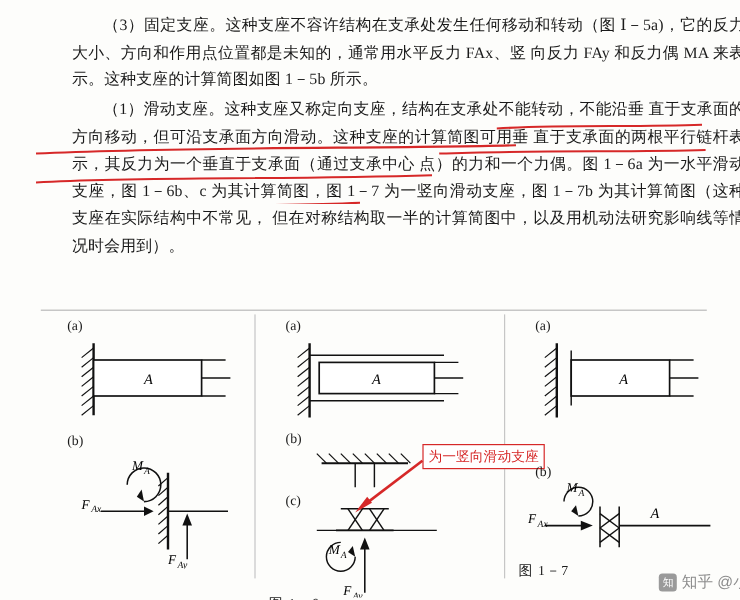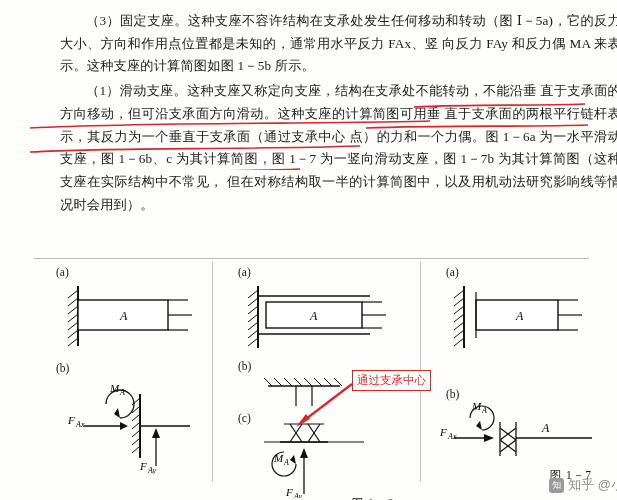--- a/index.html
+++ b/index.html
@@ -50,21 +50,21 @@
     right: 28px;
     top: 0;
     border-top: 1px solid #b9b9b9;
   }
   .col {
     position: absolute;
     top: 0;
   }
   .cap {
     font-size: 11.5px;
-    text-align: right;
+    text-align: left;
     letter-spacing: 1px;
   }
   .sublabel {
     font-size: 11.5px;
     font-family: "Liberation Serif", serif;
   }
   .vline-sep {
     position: absolute;
     top: 4px;
     bottom: 16px;
@@ -254,21 +254,21 @@
         <text x="60" y="55" font-size="8" font-style="italic" font-family="Liberation Serif, serif">A</text>
 
         <line x1="80" y1="84" x2="80" y2="42" stroke="#111" stroke-width="1.3"></line>
         <polygon points="80,38 76,48 84,48" fill="#111"></polygon>
         <text x="62" y="86" font-size="11" font-style="italic" font-family="Liberation Serif, serif">F</text>
         <text x="70" y="89" font-size="8" font-style="italic" font-family="Liberation Serif, serif">Ay</text>
       </svg>
       <div class="cap" style="margin-top:-2px; width:170px;">图 1－6</div>
     </div>
 
-    <div class="callout" style="left:352px; top:112px;">通过支承中心</div>
+    <div class="callout" style="left:352px; top:112px;">为一竖向滑动支座</div>
     <svg class="redcurve" width="120" height="60" style="left:278px; top:122px;">
       <line x1="74" y1="4" x2="24" y2="42" stroke="#d62828" stroke-width="2.2"></line>
       <polygon points="18,47 32,39 28,34" fill="#d62828"></polygon>
     </svg>
 
     <div class="col" style="left:432px; width:176px;">
       <div class="sublabel" style="margin:8px 0 0 14px;">(a)</div>
       <svg width="176" height="80">
         <line x1="32" y1="8" x2="32" y2="70" stroke="#111" stroke-width="2"></line>
         <g stroke="#111" stroke-width="1">

